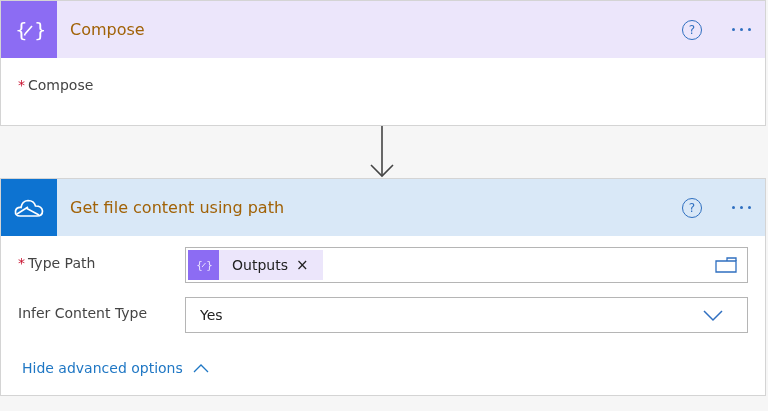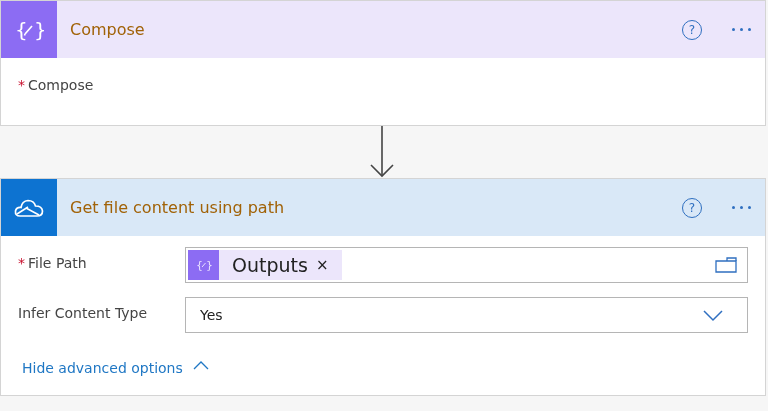--- a/index.html
+++ b/index.html
@@ -100,35 +100,36 @@
       background: #ece6fb;
       margin-left: -12px;
       padding-right: 14px;
     }
     .token-icon {
       width: 31px; height: 30px;
       background: #8c6cf3;
       display: flex; align-items: center; justify-content: center;
       margin-right: 13px;
     }
-    .token-label { font-size: 19px; color: #222; margin-right: 8px; }
+    .token-label { font-size: 14px; color: #222; margin-right: 8px; }
     .token-remove { font-size: 15px; color: #222; cursor: pointer; line-height: 1; }
     .folder-icon {
       position: absolute; right: 10px; top: 9px;
     }
     .dropdown-chevron {
       position: absolute; right: 24px; top: 11px;
     }
     .advanced-link {
       position: absolute;
       left: 21px;
       top: 181px;
       font-size: 14px;
       color: #1f77c4;
       display: flex;
+      align-items: center;
       gap: 10px;
       cursor: pointer;
     }
     .arrow-connector {
       position: absolute;
       left: 368px;
       top: 126px;
     }
   </style>
 </head>
@@ -183,21 +184,21 @@
       <div class="more-icon">
           <span></span>
           <span></span>
           <span></span>
         </div>
     </div>
   </div>
 
   <div class="field-row" style="top:68px;">
     <div class="field-label">
-      <span class="req-star">*</span><span>File Path</span>
+      <span class="req-star">*</span><span>Type Path</span>
     </div>
     <div class="field-input">
       <div class="token">
         <div class="token-icon">
           <svg width="16" height="14" viewBox="0 0 16 14">
             <text x="0" y="11" font-size="11" fill="#e8e0ff" font-family="DejaVu Sans, sans-serif">{</text>
             <text x="10" y="11" font-size="11" fill="#e8e0ff" font-family="DejaVu Sans, sans-serif">}</text>
             <line x1="6" y1="9" x2="9.5" y2="5" stroke="#e8e0ff" stroke-width="1"></line>
           </svg>
         </div>

